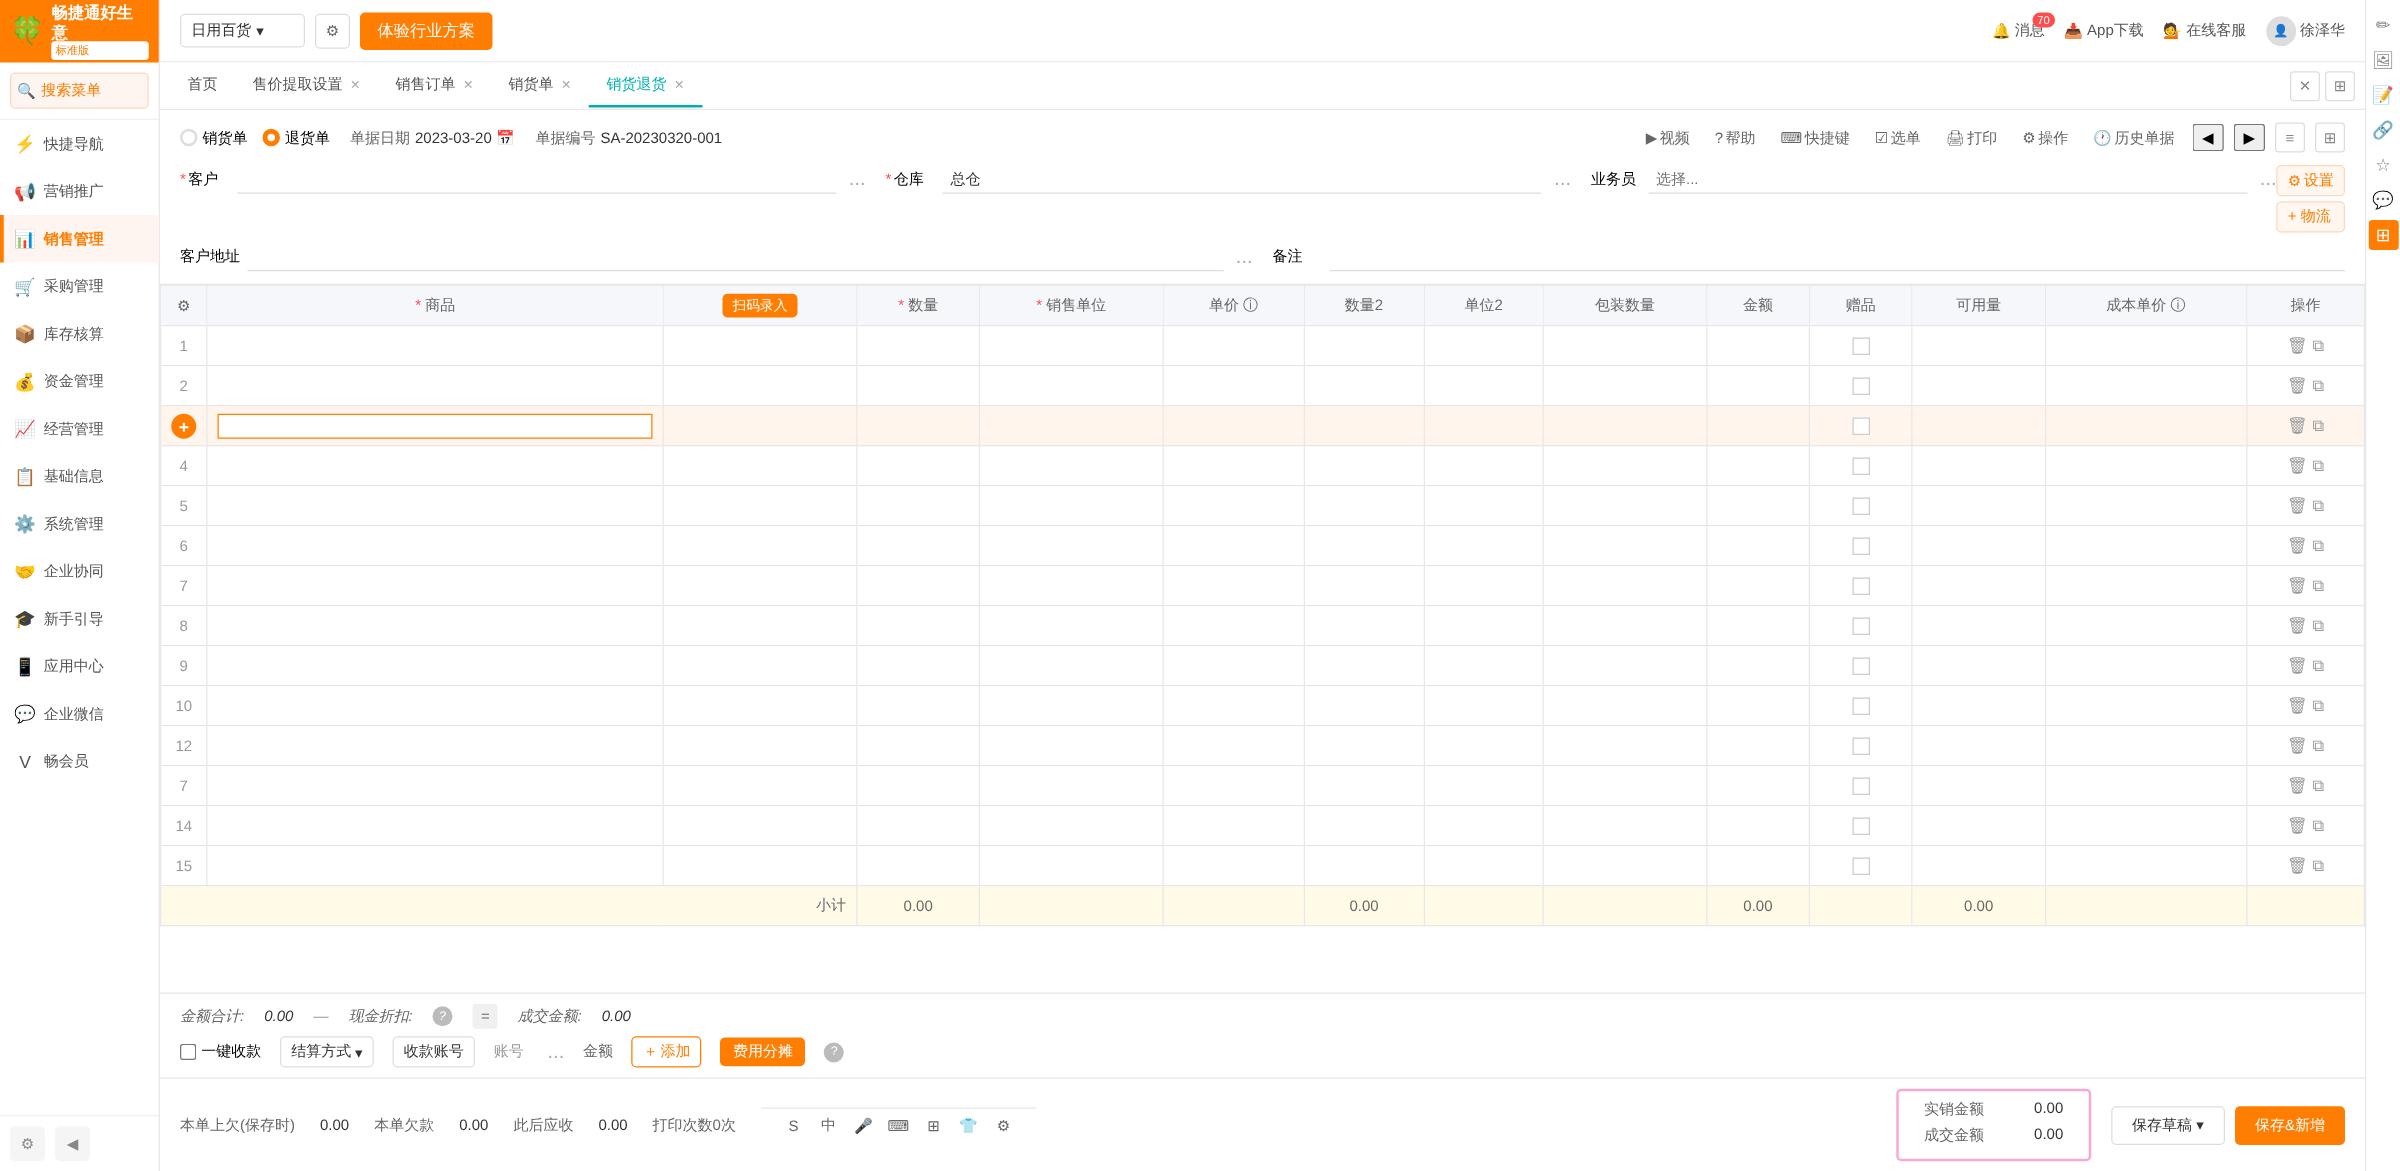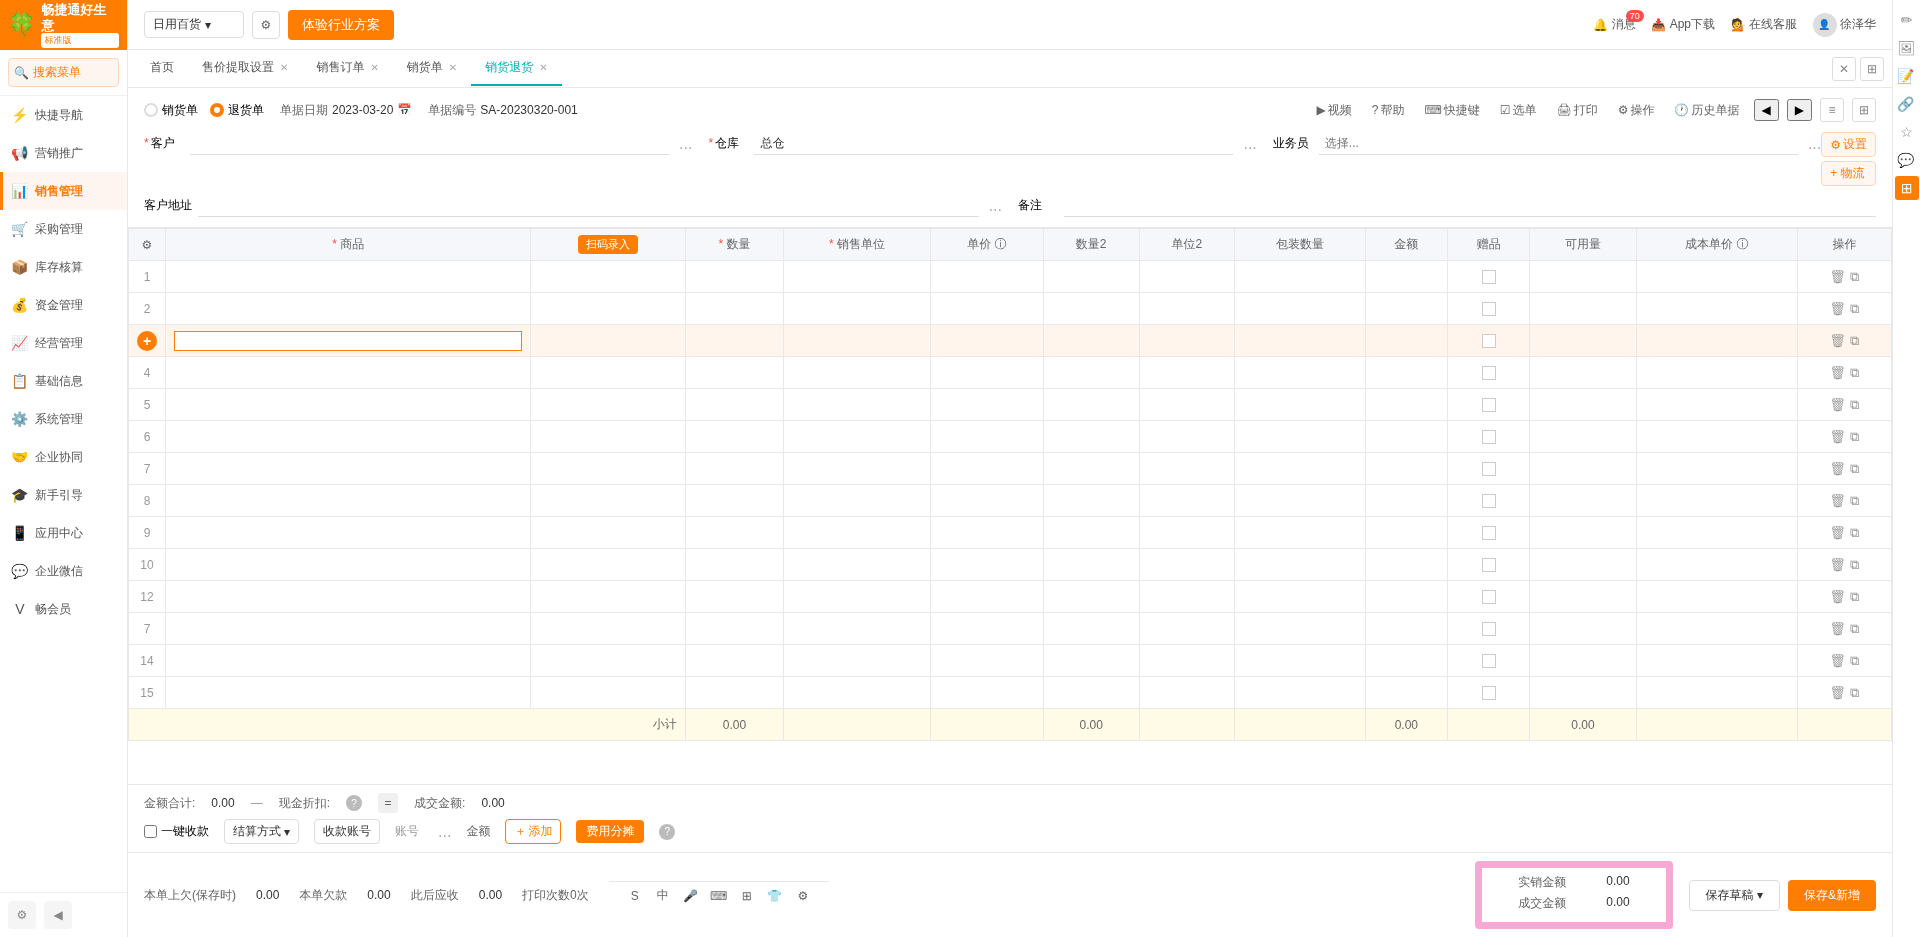--- a/index.html
+++ b/index.html
@@ -77,21 +77,21 @@
     .scan-input-btn { background: #ff7d00; color: #fff; border: none; border-radius: 4px; padding: 2px 8px; cursor: pointer; font-size: 11px; }
     .checkbox-cell { display: flex; align-items: center; justify-content: center; }
     .checkbox { width: 14px; height: 14px; border: 1px solid #ccc; background: #fff; display: flex; align-items: center; justify-content: center; cursor: pointer; }
     .add-row-btn { width: 20px; height: 20px; background: #ff7d00; border-radius: 50%; color: #fff; display: flex; align-items: center; justify-content: center; cursor: pointer; font-size: 14px; font-weight: bold; }
     .row-action { display: flex; gap: 4px; align-items: center; justify-content: center; }
     .row-action-btn { color: #999; cursor: pointer; font-size: 13px; }
     .subtotal-row td { background: #fffbe6; font-weight: 500; color: #666; }
 
     
     .footer { background: #fff; border-top: 1px solid #e8e8e8; padding: 8px 16px; }
-    .footer-row1 { display: flex; align-items: center; gap: 16px; margin-bottom: 6px; }
+    .footer-row1 { display: flex; align-items: center; gap: 16px; margin-bottom: 6px; font-style: italic; }
     .footer-row2 { display: flex; align-items: center; gap: 15px; }
     .footer-label { color: #666; }
     .footer-value { color: #333; font-weight: 500; }
     .footer-dash { color: #999; }
     .equals-btn { width: 20px; height: 20px; background: #f0f0f0; border-radius: 3px; display: flex; align-items: center; justify-content: center; cursor: pointer; color: #666; }
     .transaction-amount { color: #333; font-weight: 500; }
     .help-icon { width: 16px; height: 16px; border-radius: 50%; background: #bbb; color: #fff; display: flex; align-items: center; justify-content: center; font-size: 10px; cursor: pointer; }
     .one-key-btn { border: 1px solid #ddd; border-radius: 4px; padding: 3px 8px; background: #fff; cursor: pointer; color: #333; display: flex; align-items: center; gap: 3px; }
     .fee-split-btn { background: #ff7d00; color: #fff; border: none; border-radius: 4px; padding: 3px 10px; cursor: pointer; }
     .add-btn { background: #fff; border: 1px solid #ff7d00; color: #ff7d00; border-radius: 4px; padding: 3px 8px; cursor: pointer; display: flex; align-items: center; gap: 2px; }
@@ -857,21 +857,21 @@
           <span class="bottom-toolbar-icon">中</span>
           <span class="bottom-toolbar-icon">🎤</span>
           <span class="bottom-toolbar-icon">⌨</span>
           <span class="bottom-toolbar-icon">⊞</span>
           <span class="bottom-toolbar-icon">👕</span>
           <span class="bottom-toolbar-icon">⚙</span>
         </div>
       </div>
 
       <div style="display:flex;align-items:center;gap:16px;">
-        <div style="border:7px solid #f9a8d4; border-radius:4px; padding:6px 36px; background:#fff;">
+        <div style="border:2px solid #f9a8d4; border-radius:4px; padding:6px 20px; background:#fff;">
           <div class="amount-row">
             <span>实销金额</span>
             <span class="val">0.00</span>
           </div>
           <div class="amount-row">
             <span>成交金额</span>
             <span class="val">0.00</span>
           </div>
         </div>
         <div class="footer-buttons">

